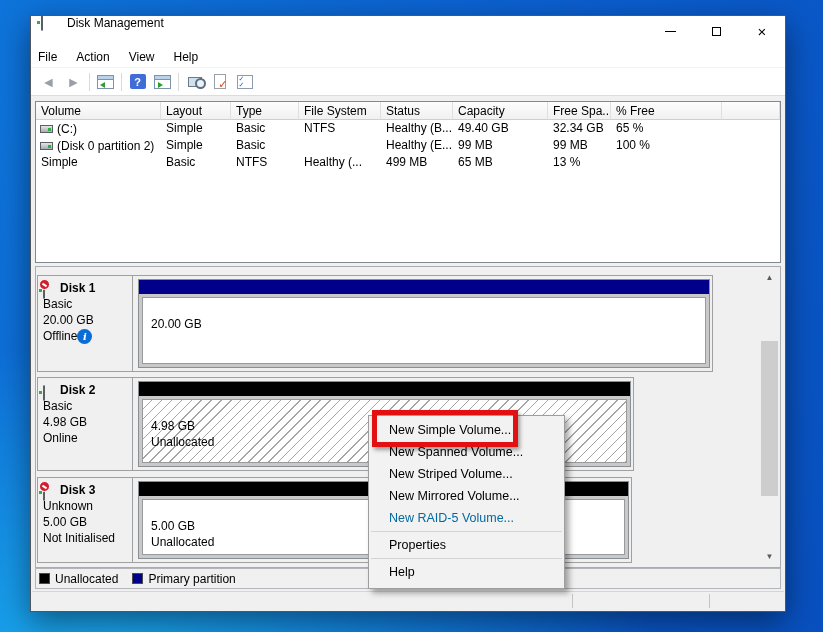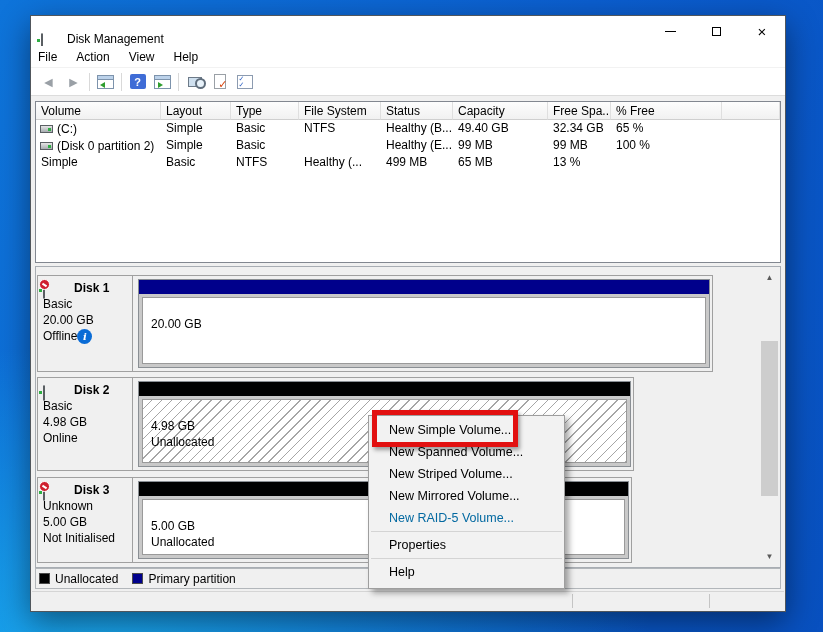--- a/index.html
+++ b/index.html
@@ -15,21 +15,21 @@
     background:
       radial-gradient(130% 95% at 12% 104%, rgba(30,190,245,.75), rgba(30,190,245,0) 52%),
       linear-gradient(112deg, #0e74da 0%, #0b5ecf 55%, #0850bf 100%);
   }
   
   .window {
     position:absolute; left:30px; top:15px; width:756px; height:597px;
     background:#f0f0f0; border:1px solid #50565c;
     box-shadow: 0 10px 30px rgba(0,0,0,.45);
   }
-  .titlebar { position:absolute; left:0; top:0; width:100%; height:30px; background:#fff; display:flex; align-items:flex-end; }
+  .titlebar { position:absolute; left:0; top:0; width:100%; height:30px; background:#fff; display:flex; align-items:flex-start; }
   .title-icon { margin-left:10px; position:relative; width:17px; height:12px; }
   .drive-glyph { width:100%; height:100%; background:linear-gradient(#ececec,#9fa4a8); border:1px solid #5a5f63; border-radius:1px; position:relative; }
   .drive-glyph::after { content:""; position:absolute; right:2px; top:50%; margin-top:-2px; width:3px; height:3px; background:#2fae44; }
   .title-text { margin-left:9px; font-size:12px; }
   .caption-btns { margin-left:auto; display:flex; height:100%; }
   .cap-btn { width:46px; height:100%; display:flex; align-items:center; justify-content:center; }
   .glyph-min { width:11px; height:1px; background:#000; display:block; }
   .glyph-max { width:9px; height:9px; border:1px solid #000; display:block; }
   .glyph-close { font-size:15px; line-height:1; }
 
@@ -61,21 +61,21 @@
   .vrow { height:17px; }
   .vrow .cell { padding:1px 0 0 5px; font-size:12px; white-space:nowrap; overflow:hidden; }
   .vol-cell { display:flex; align-items:center; gap:4px; padding-left:4px !important; }
   .vol-ico { width:13px; height:8px; flex:none; background:linear-gradient(#e6e6e6,#a7acb0); border:1px solid #5a5f63; position:relative; }
   .vol-ico::after { content:""; position:absolute; right:1px; top:2px; width:3px; height:3px; background:#2fae44; }
 
   
   .bottom-pane { position:absolute; left:4px; top:250px; width:746px; height:302px; background:#f0f0f0; border:1px solid #a8adb3; overflow:hidden; }
   .disk-row { position:absolute; left:1px; border:1px solid #a0a0a0; background:#f0f0f0; }
   .disk-label { position:absolute; left:0; top:0; bottom:0; width:95px; border-right:1px solid #a0a0a0; background:#f0f0f0; padding:4px 4px 0 5px; line-height:16px; }
-  .dl-name { display:flex; align-items:center; gap:14px; font-weight:bold; }
+  .dl-name { display:flex; align-items:center; gap:0; font-weight:bold; }
   .dl-ico { position:relative; width:17px; height:11px; flex:none; }
   .dl-ico .drive-glyph { width:17px; height:11px; }
   .err-badge { position:absolute; left:-4px; top:-4px; width:11px; height:11px; background:#cf1f2e; border:1px solid #fff; border-radius:50%; }
   .err-badge::after { content:""; position:absolute; left:2px; top:4px; width:5px; height:2px; background:#fff; transform:rotate(35deg); }
   .dl-line { white-space:nowrap; }
   .offline-row { display:flex; align-items:center; }
   .info-ico { width:15px; height:15px; border-radius:50%; background:#0a6cd6; color:#fff; display:inline-flex; align-items:center; justify-content:center; font:italic bold 10px "DejaVu Serif", serif; flex:none; }
   .info-ico::after { content:"i"; }
 
   .disk-box { position:absolute; top:3px; bottom:3px; left:100px; border:1px solid #8a8f94; background:#c9c9c9; display:flex; flex-direction:column; }

